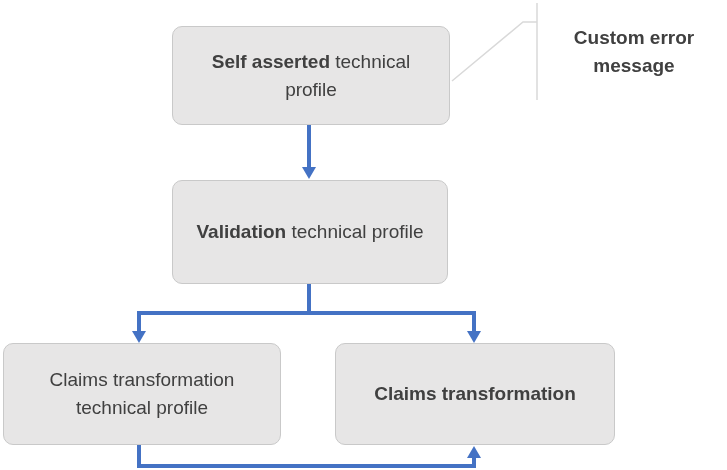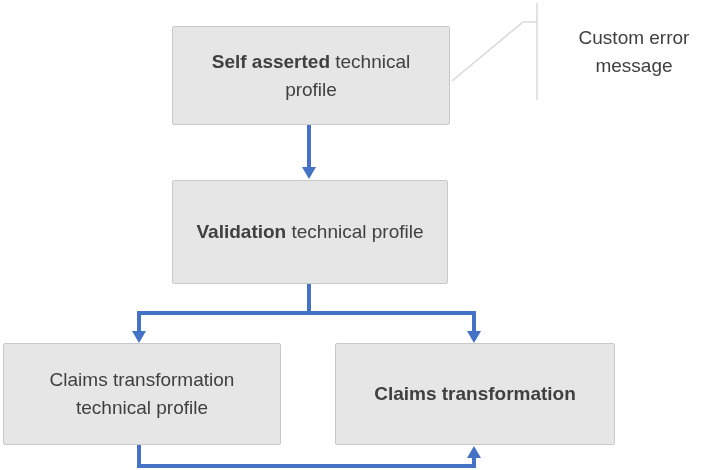--- a/index.html
+++ b/index.html
@@ -40,41 +40,42 @@
   .callout-line {
     fill: none;
     stroke: var(--callout-line);
     stroke-width: 1.5;
   }
 
   .node {
     position: absolute;
     background: var(--box-fill);
     border: 1px solid var(--box-border);
-    border-radius: 2px;
+    border-radius: 10px;
     display: flex;
     align-items: center;
     justify-content: center;
     text-align: center;
     color: var(--text);
     font-size: 19px;
     line-height: 28px;
     padding: 6px 14px;
   }
   .node .bold { font-weight: bold; }
 
   .callout-text {
     position: absolute;
     left: 546px;
     top: 24px;
     width: 176px;
     text-align: center;
     color: var(--text);
     font-size: 19px;
     line-height: 28px;
+    font-weight: bold;
   }
 </style>
 </head>
 <body>
 
 <div class="canvas">
 
   <svg class="connectors" viewBox="0 0 727 470" xmlns="http://www.w3.org/2000/svg">
 
     <g>

